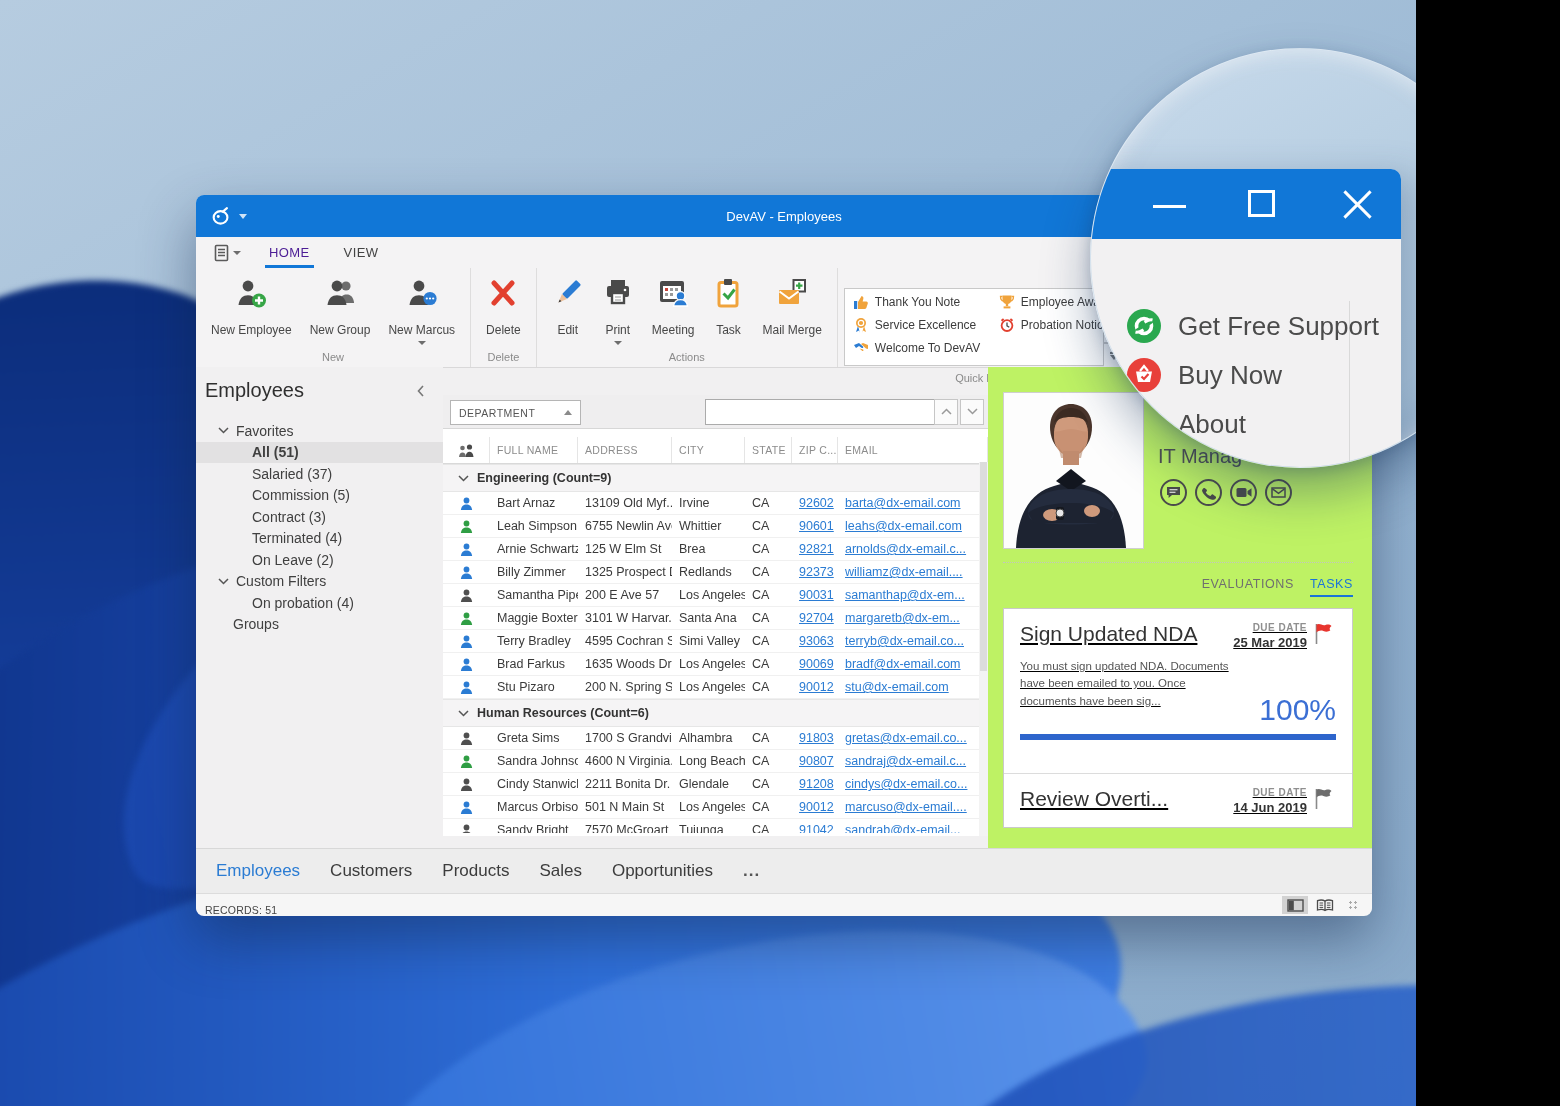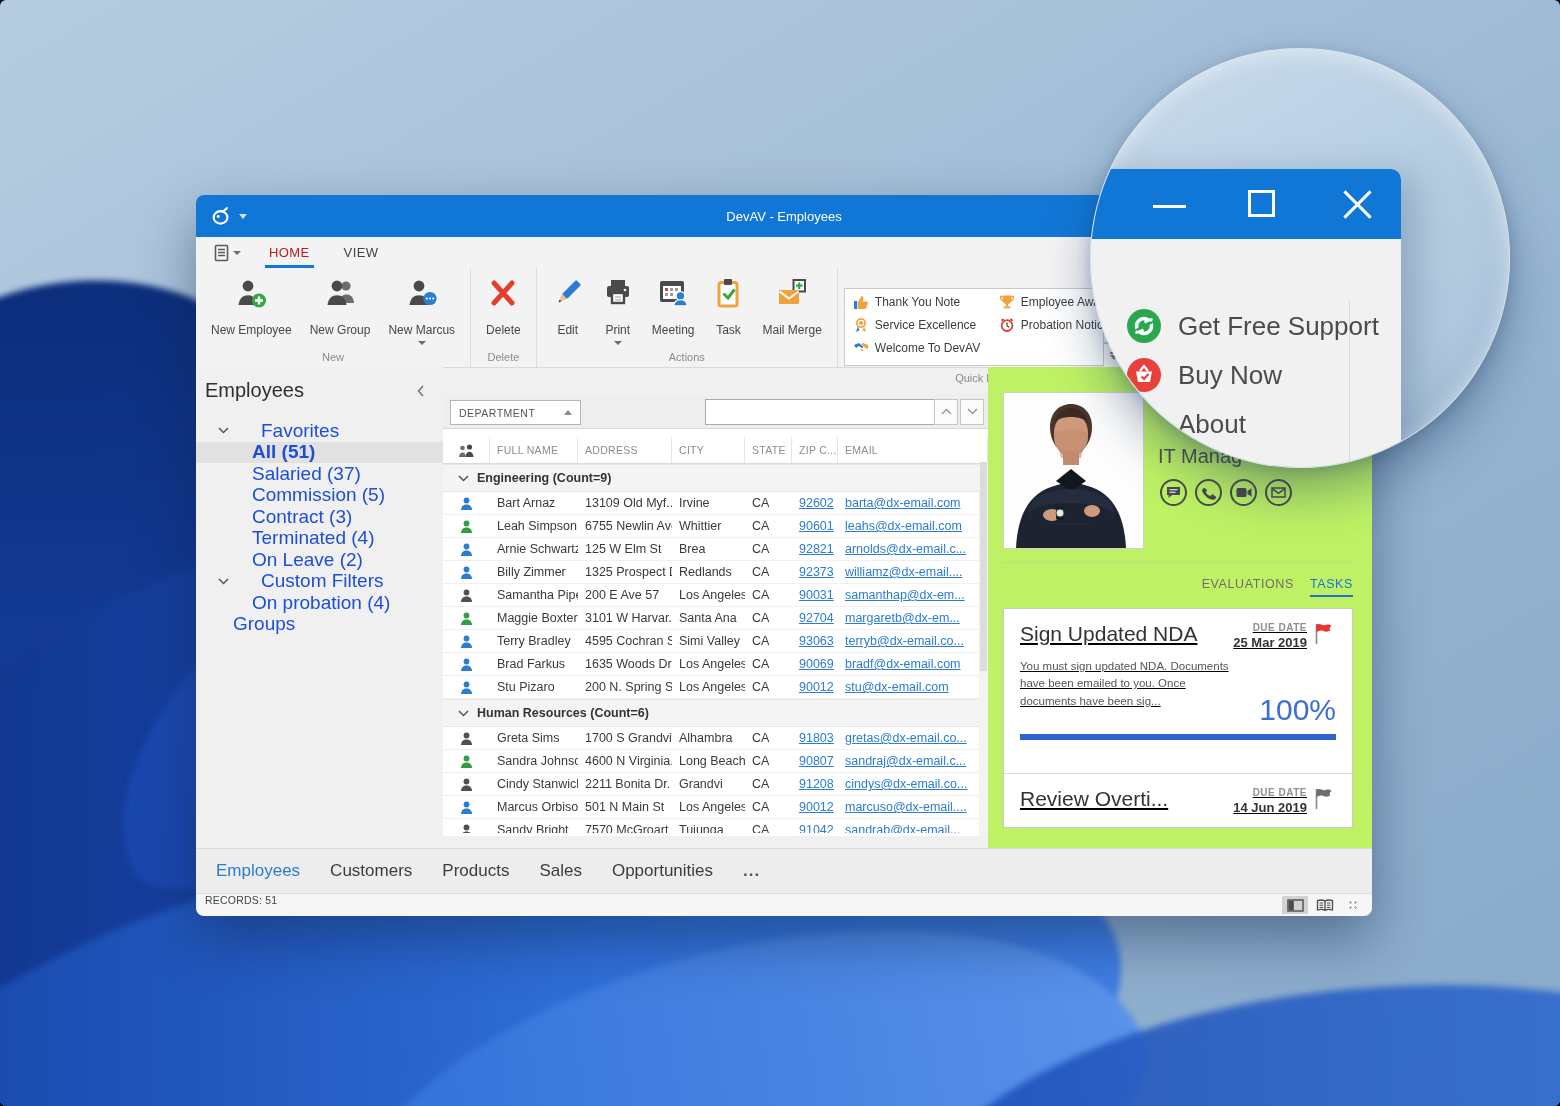--- a/index.html
+++ b/index.html
@@ -1,17 +1,17 @@
 <!DOCTYPE html>
 <html><head>
 <meta charset="utf-8">
 <style>
   html,body{margin:0;padding:0;background:#000;}
-  .stage{position:relative;width:1560px;height:1106px;overflow:hidden;
-         font-family:"Liberation Sans",sans-serif;border-radius:6px;-webkit-font-smoothing:antialiased;}
+  .stage{position:relative;width:1416px;height:1106px;overflow:hidden;
+         font-family:"Liberation Sans",sans-serif;-webkit-font-smoothing:antialiased;}
   
   .wp{position:absolute;inset:0;background:linear-gradient(150deg,#b6cce0 0%,#a4bfd8 38%,#93b2d0 68%,#88a9c9 100%);}
   .petal{position:absolute;filter:blur(3px);}
   .p1{left:-260px;top:560px;width:1050px;height:560px;border-radius:48% 52% 55% 45%/60% 55% 45% 40%;
       background:linear-gradient(115deg,#0a2c7d 5%,#16409f 45%,#1d4fc0 80%);transform:rotate(-24deg);}
   .p2{left:-220px;top:840px;width:1350px;height:460px;border-radius:50% 50% 45% 55%/65% 50% 50% 35%;
       background:linear-gradient(100deg,#123c9e 0%,#2f6fd8 60%,#3f7ee2 100%);transform:rotate(-10deg);}
   .p3{left:330px;top:950px;width:820px;height:330px;border-radius:50%/60% 60% 40% 40%;
       background:linear-gradient(95deg,#2f6fd8,#5a93ea);transform:rotate(-14deg);}
   .p4{left:-240px;top:260px;width:520px;height:720px;border-radius:60% 40% 55% 45%/50% 55% 45% 50%;
@@ -27,21 +27,21 @@
             display:flex;align-items:center;}
   .logo{margin-left:14px;display:inline-flex;}
   .logo-caret{width:0;height:0;border-left:4px solid transparent;border-right:4px solid transparent;
               border-top:5px solid #cfe4f7;margin-left:7px;}
   .wtitle{position:absolute;left:0;right:0;text-align:center;color:#fff;font-size:13px;}
   
   .tabrow{position:absolute;left:0;top:42px;width:100%;height:31px;background:#f4f3f4;display:flex;align-items:center;}
   .appmenu{margin-left:18px;display:inline-flex;align-items:center;gap:3px;}
   .rtabs{display:flex;margin-left:28px;gap:34px;height:100%;align-items:center;}
   .rtab{font-size:13px;color:#444;letter-spacing:.4px;position:relative;height:100%;display:flex;align-items:center;cursor:pointer;}
-  .rtab.active{color:#b91c1c;}
+  .rtab.active{color:#4c1d95;}
   .rtab.active::after{content:"";position:absolute;left:-4px;right:-4px;bottom:0;height:3px;background:#1177d7;}
   
   .ribbon{position:absolute;left:0;top:73px;width:100%;height:99px;background:#f4f3f4;
           border-bottom:1px solid #d9d8d9;display:flex;}
   .rgroup{display:flex;flex-direction:column;border-right:1px solid #dedddd;padding:4px 6px 0 6px;}
   .rgroup:last-child{border-right:none;}
   .rg-body{display:flex;flex:1;align-items:flex-start;}
   .rg-cap{height:18px;line-height:16px;text-align:center;font-size:11px;color:#8a8a8a;}
   .bigbtn{display:flex;flex-direction:column;align-items:center;padding:3px 9px 0 9px;cursor:pointer;border-radius:3px;}
   .bigbtn .ic{height:36px;display:flex;align-items:center;}
@@ -63,21 +63,21 @@
   .gal-dd .tri-dn{border-top-color:#7a7a7a;}
   .smalls{display:flex;flex-direction:column;gap:2px;margin-top:2px;}
   .smallbtn{display:flex;align-items:center;gap:6px;font-size:12px;color:#3c3c3c;padding:3px 8px;cursor:pointer;border-radius:2px;white-space:nowrap;}
   .smallbtn.sel{background:#e2e1e2;}
   
   .content{position:absolute;left:0;top:172px;width:100%;height:481px;display:flex;}
   .sidebar{width:247px;background:#f1f0f1;}
   .sb-head{display:flex;align-items:center;justify-content:space-between;padding:12px 18px 0 9px;}
   .sb-title{font-size:20px;color:#2f2f2f;}
   .tree{margin-top:18px;}
-  .tnode{display:flex;align-items:center;height:21.5px;font-size:19px;color:#1d4ed8;cursor:pointer;gap:25px;}
+  .tnode{display:flex;align-items:center;height:21.5px;font-size:14px;color:#404040;cursor:pointer;}
   .tnode .chev{margin-left:22px;margin-right:7px;display:inline-flex;}
   .tnode.lvl1{padding-left:37px;}
   .tnode.lvl2{padding-left:56px;}
   .tnode.grp{padding-left:0;}
   .tnode.sel{background:#e2e1e2;font-weight:bold;}
   
   .grid{width:545px;margin-top:28px;background:#fff;height:441px;position:relative;border:1px solid #e4e4e4;border-width:0;}
   .g-toolbar{height:33px;background:#efeeef;border-bottom:1px solid #d7d7d7;position:relative;}
   .dept-btn{position:absolute;left:7px;top:5px;width:113px;height:23px;background:#fff;border:1px solid #b5b5b5;
             display:flex;align-items:center;justify-content:space-between;padding:0 8px;cursor:pointer;}
@@ -127,21 +127,21 @@
   .pct{position:absolute;right:16px;top:84px;font-size:30px;color:#3b6fd4;}
   .pbar{position:absolute;left:16px;right:16px;top:125px;height:6px;background:#2e65cc;}
   .card1{height:139px;}
   
   .bottomnav{position:absolute;left:0;top:653px;width:100%;height:45px;background:#ededed;border-top:1px solid #d8d8d8;
              display:flex;align-items:center;gap:30px;padding-left:20px;box-sizing:border-box;}
   .bn-item{font-size:17px;color:#3c3c3c;cursor:pointer;white-space:nowrap;}
   .bn-item.active{color:#2b7cd3;}
   .bn-item.more{color:#555;font-weight:bold;letter-spacing:1px;}
   .statusbar{position:absolute;left:0;top:698px;width:100%;height:22px;background:#f6f6f6;border-top:1px solid #dcdcdc;
-             border-radius:0 0 8px 8px;display:flex;align-items:flex-start;}
+             border-radius:0 0 8px 8px;display:flex;align-items:flex-end;}
   .records{font-size:10.5px;color:#444;margin-left:9px;letter-spacing:.2px;}
   .sb-right{position:absolute;right:14px;top:0;height:100%;display:flex;align-items:center;gap:4px;}
   .sb-ic{width:26px;height:18px;display:flex;align-items:center;justify-content:center;cursor:pointer;}
   .sb-ic.pressed{background:#d2d2d2;}
   .grip{width:10px;height:10px;margin-left:6px;
         background:radial-gradient(circle 1.2px, #a9a9a9 1.2px, transparent 1.3px);
         background-size:5px 5px;background-position:bottom right;}
   
   .bubble{position:absolute;left:1090px;top:48px;width:420px;height:420px;border-radius:50%;overflow:hidden;z-index:5;
           background:linear-gradient(150deg,#c9dbec 0%,#b4cce0 55%,#a8c3da 100%);
@@ -725,21 +725,21 @@
               <div class="g-c c0">
                 <span class="ic">
                   <svg width="15" height="15" viewBox="0 0 16 16">
                     <circle cx="8" cy="4.8" r="3.1" fill="#4f4f4f"></circle>
                     <path d="M2 15c.5-4.2 2.9-6 6-6s5.5 1.8 6 6z" fill="#4f4f4f"></path>
                   </svg>
                 </span>
               </div>
               <div class="g-c c1"><span>Cindy Stanwick</span></div>
               <div class="g-c c2"><span>2211 Bonita Dr.</span></div>
-              <div class="g-c c3"><span>Grandvi</span></div>
+              <div class="g-c c3"><span>Glendale</span></div>
               <div class="g-c c4"><span>CA</span></div>
               <div class="g-c c5"><span class="link">91208</span></div>
               <div class="g-c c6"><span class="link">cindys@dx-email.co...</span></div>
             </div>
             <div class="g-row">
               <div class="g-c c0">
                 <span class="ic">
                   <svg width="15" height="15" viewBox="0 0 16 16">
                     <circle cx="8" cy="4.8" r="3.1" fill="#2b7cd3"></circle>
                     <path d="M2 15c.5-4.2 2.9-6 6-6s5.5 1.8 6 6z" fill="#2b7cd3"></path>

